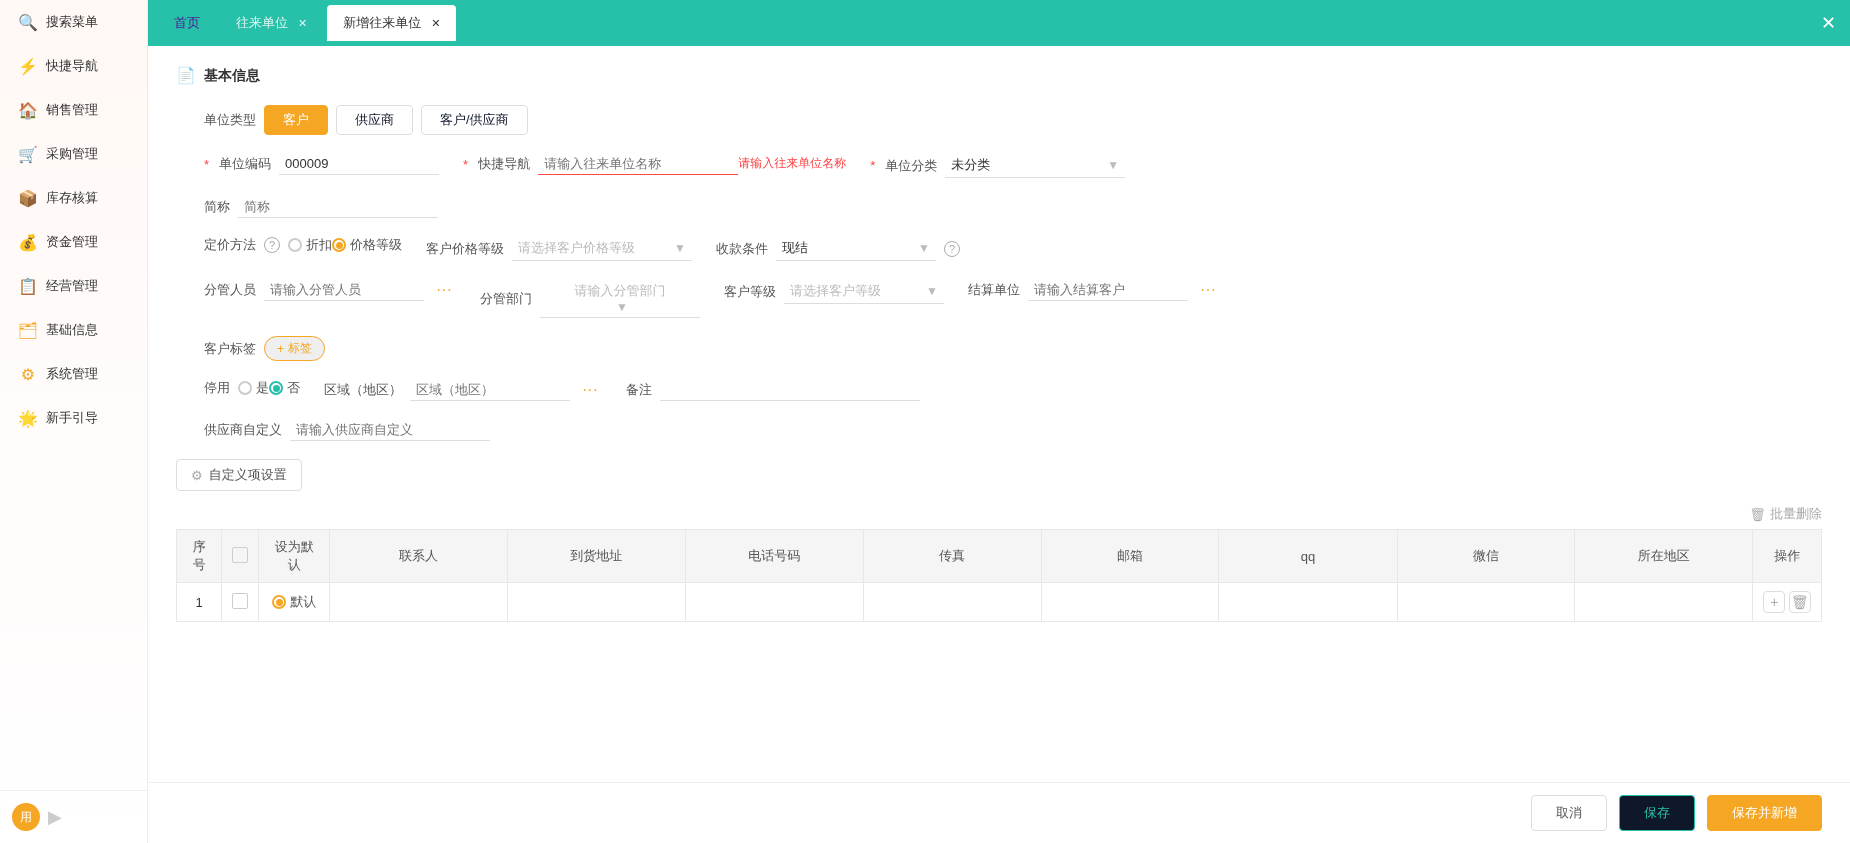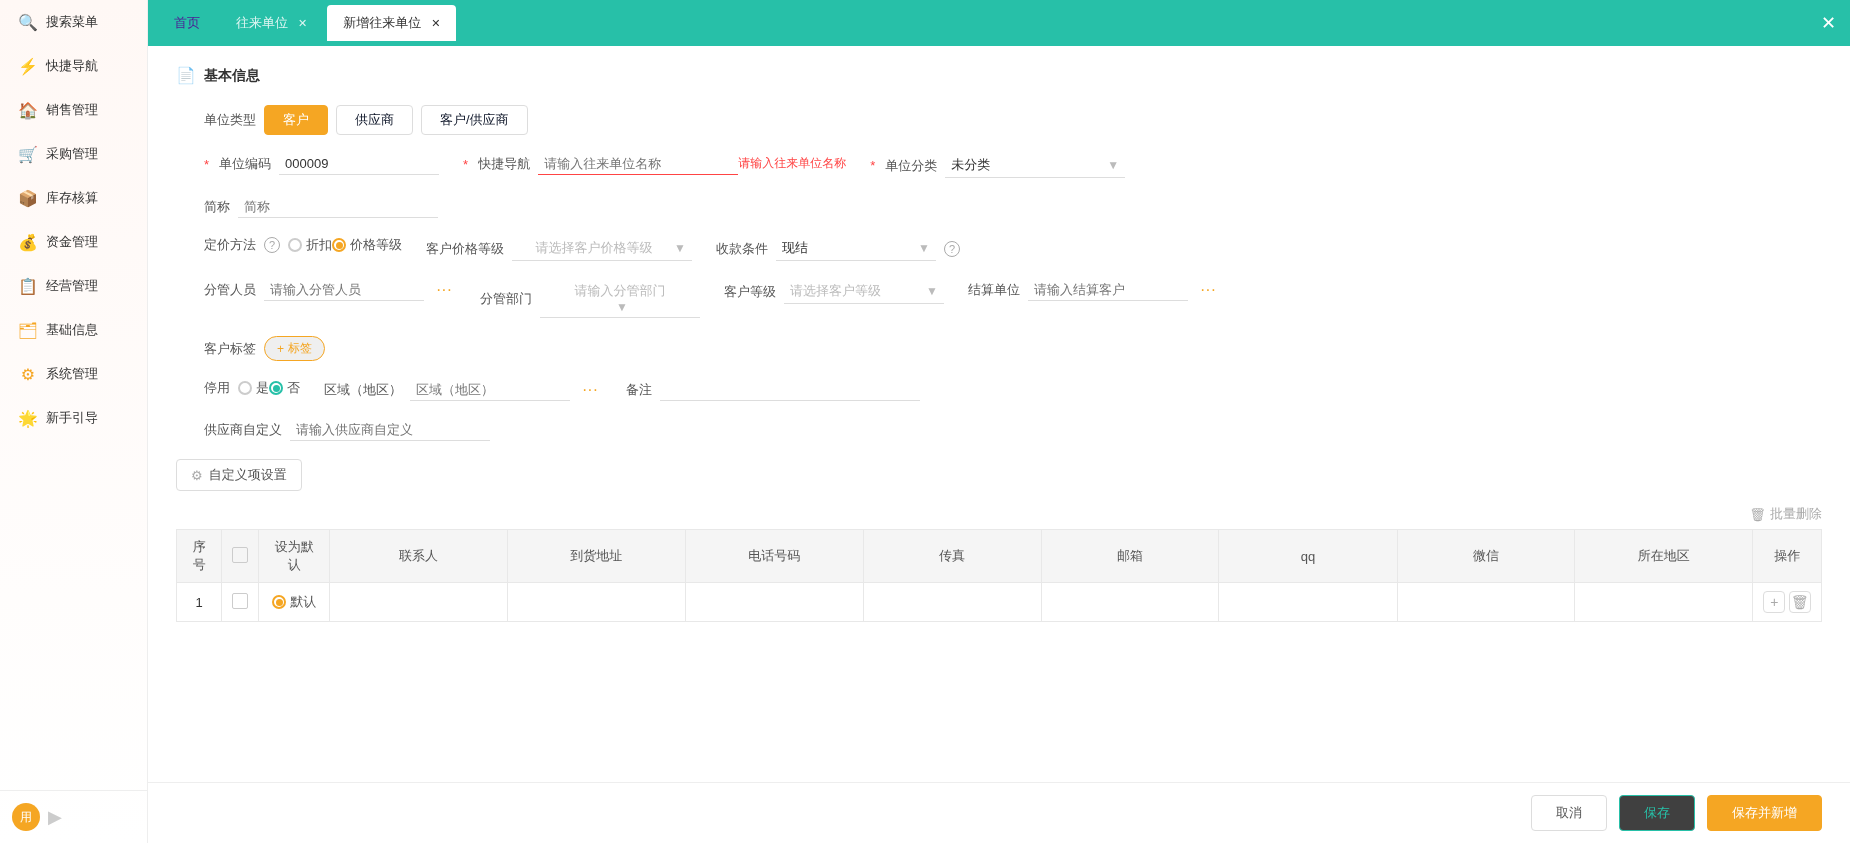--- a/index.html
+++ b/index.html
@@ -180,21 +180,21 @@
       width: calc(100% - 148px);
       background: #fff; border-top: 1px solid #eee;
       display: flex; justify-content: flex-end; gap: 12px; padding: 12px 28px;
     }
     .btn-cancel {
       padding: 8px 24px; border: 1px solid #ddd; border-radius: 4px;
       background: #fff; cursor: pointer; font-size: 13px; color: #555;
     }
     .btn-save {
       padding: 8px 24px; border-radius: 4px;
-      background: #404040; border: 1px solid #27c0a8; color: #27c0a8;
+      background: #0f172a; border: 1px solid #27c0a8; color: #27c0a8;
       cursor: pointer; font-size: 13px;
     }
     .btn-save-new {
       padding: 8px 24px; border-radius: 4px;
       background: #f5a623; border: 1px solid #f5a623; color: #fff;
       cursor: pointer; font-size: 13px;
     }
 
     .checkbox-cell {
       width: 16px; height: 16px; border: 1px solid #ccc; border-radius: 2px;
@@ -327,21 +327,21 @@
             <span>折扣</span>
           </label>
           <label class="radio-item">
             <div class="radio-circle checked"></div>
             <span>价格等级</span>
           </label>
         </div>
       </div>
       <div class="form-field">
         <span class="form-label">客户价格等级</span>
-        <div class="select-field" style="min-width:180px;text-align:center;">
+        <div class="select-field" style="min-width:180px;">
           <span class="select-placeholder">请选择客户价格等级</span>
           <span class="chevron">▼</span>
         </div>
       </div>
       <div class="form-field">
         <span class="form-label">收款条件</span>
         <div class="select-field" style="min-width:160px;">
           <span class="select-value">现结</span>
           <span class="chevron">▼</span>
         </div>

